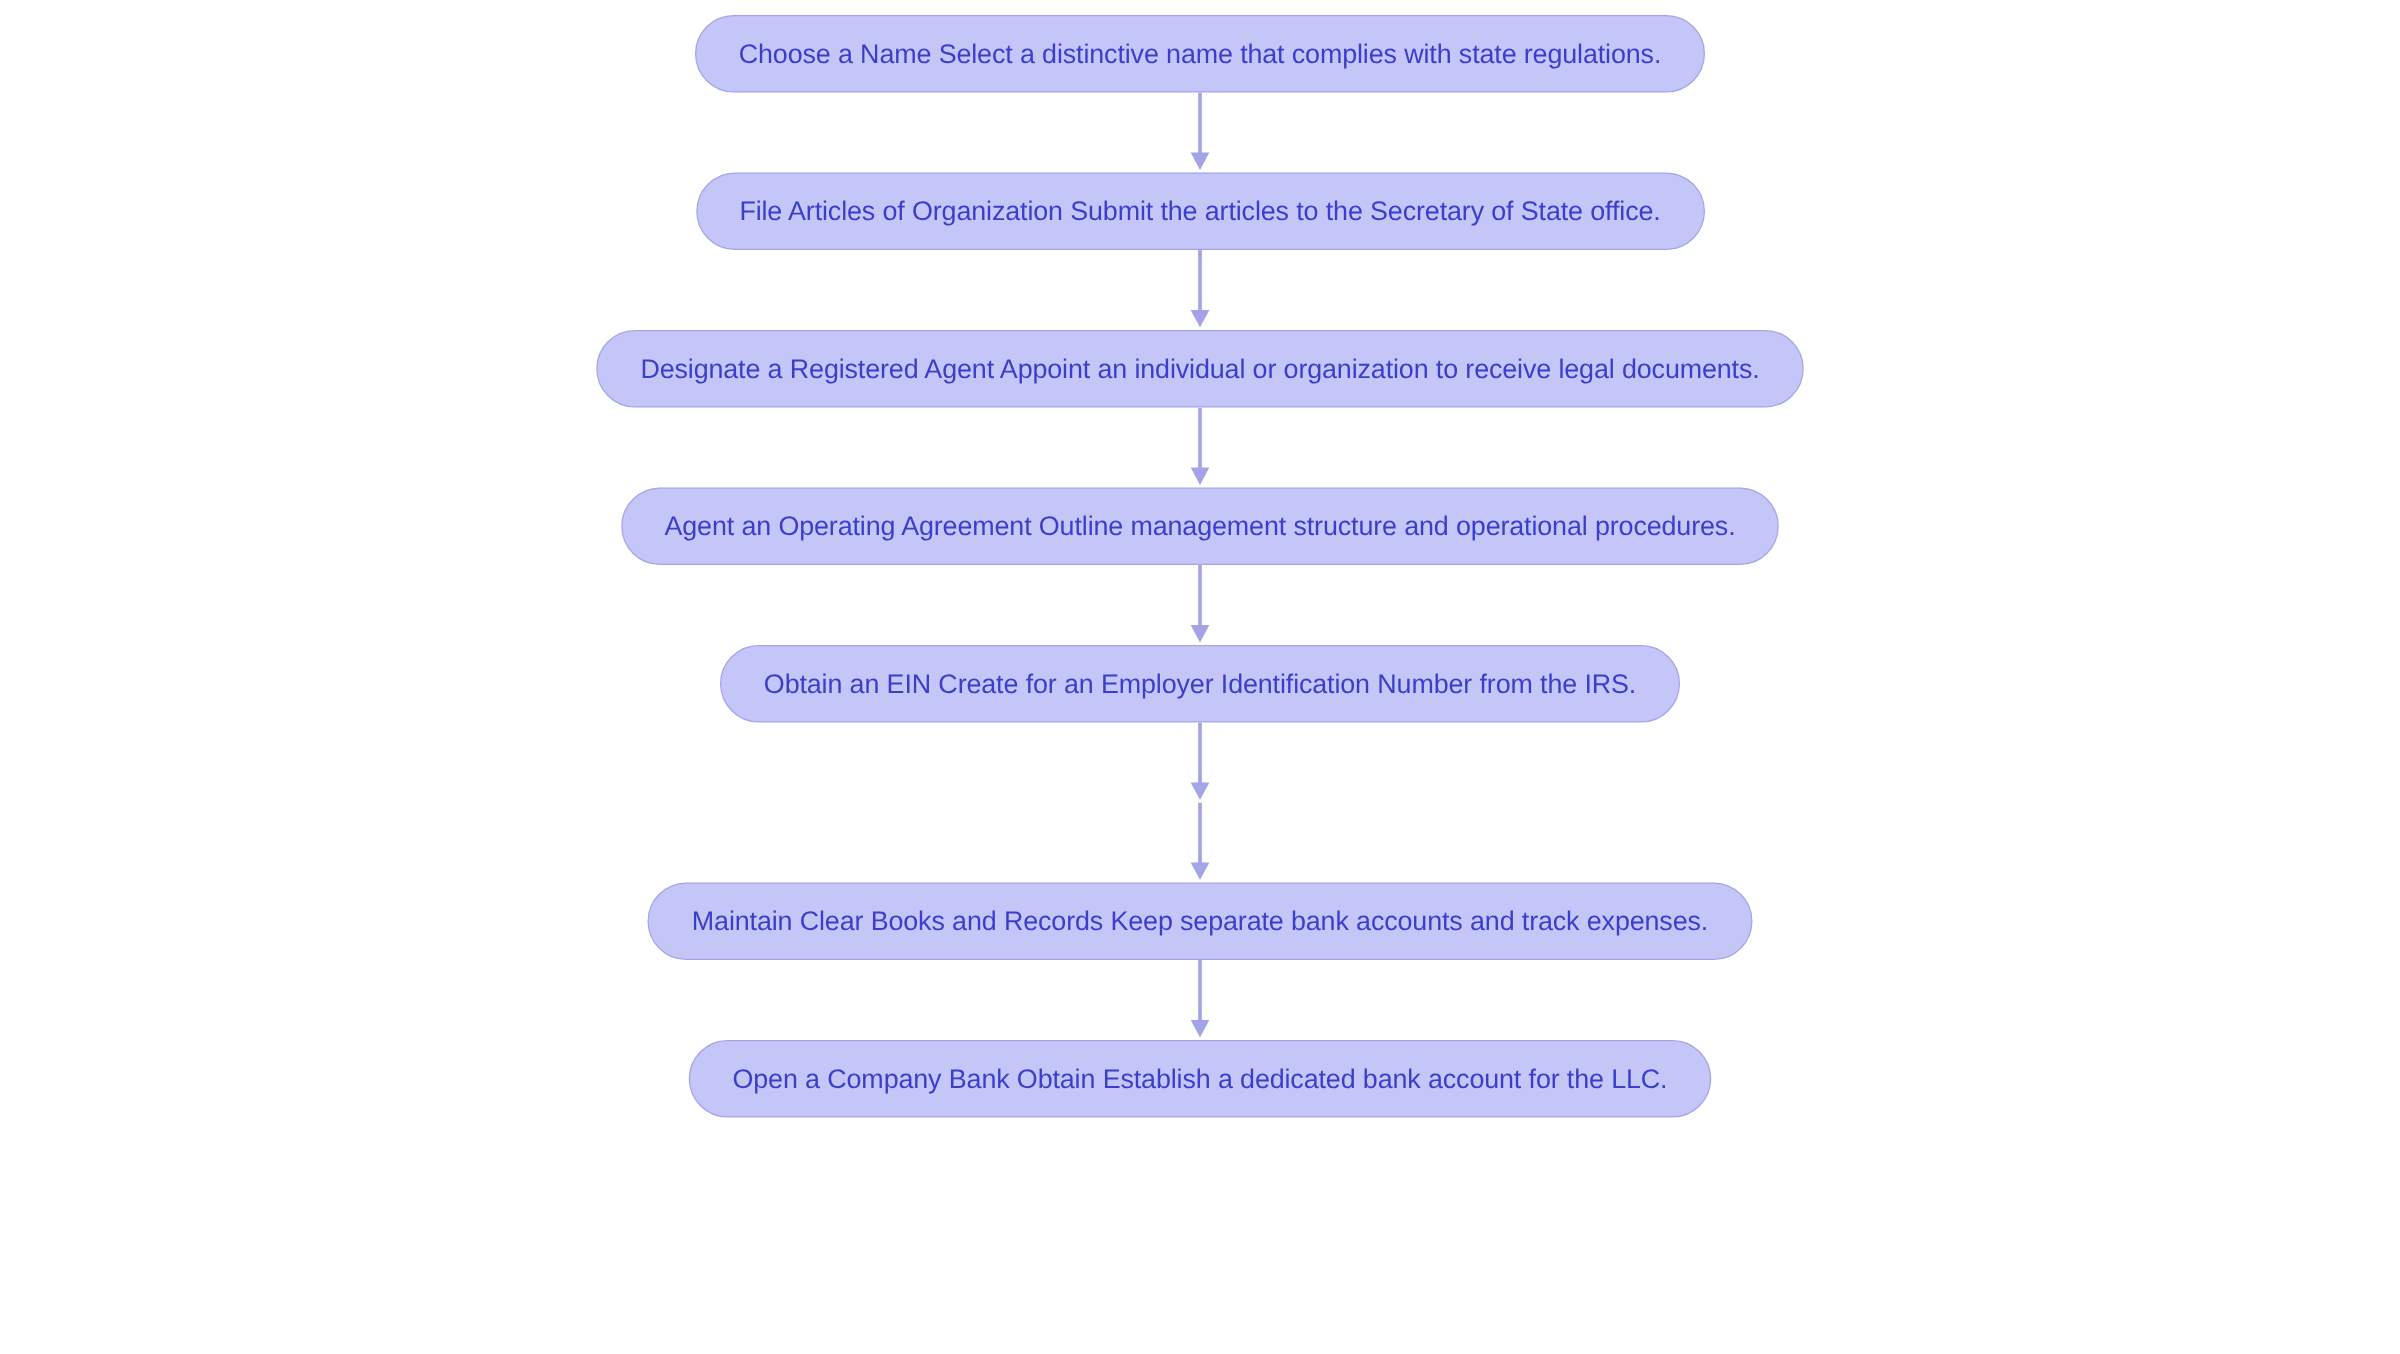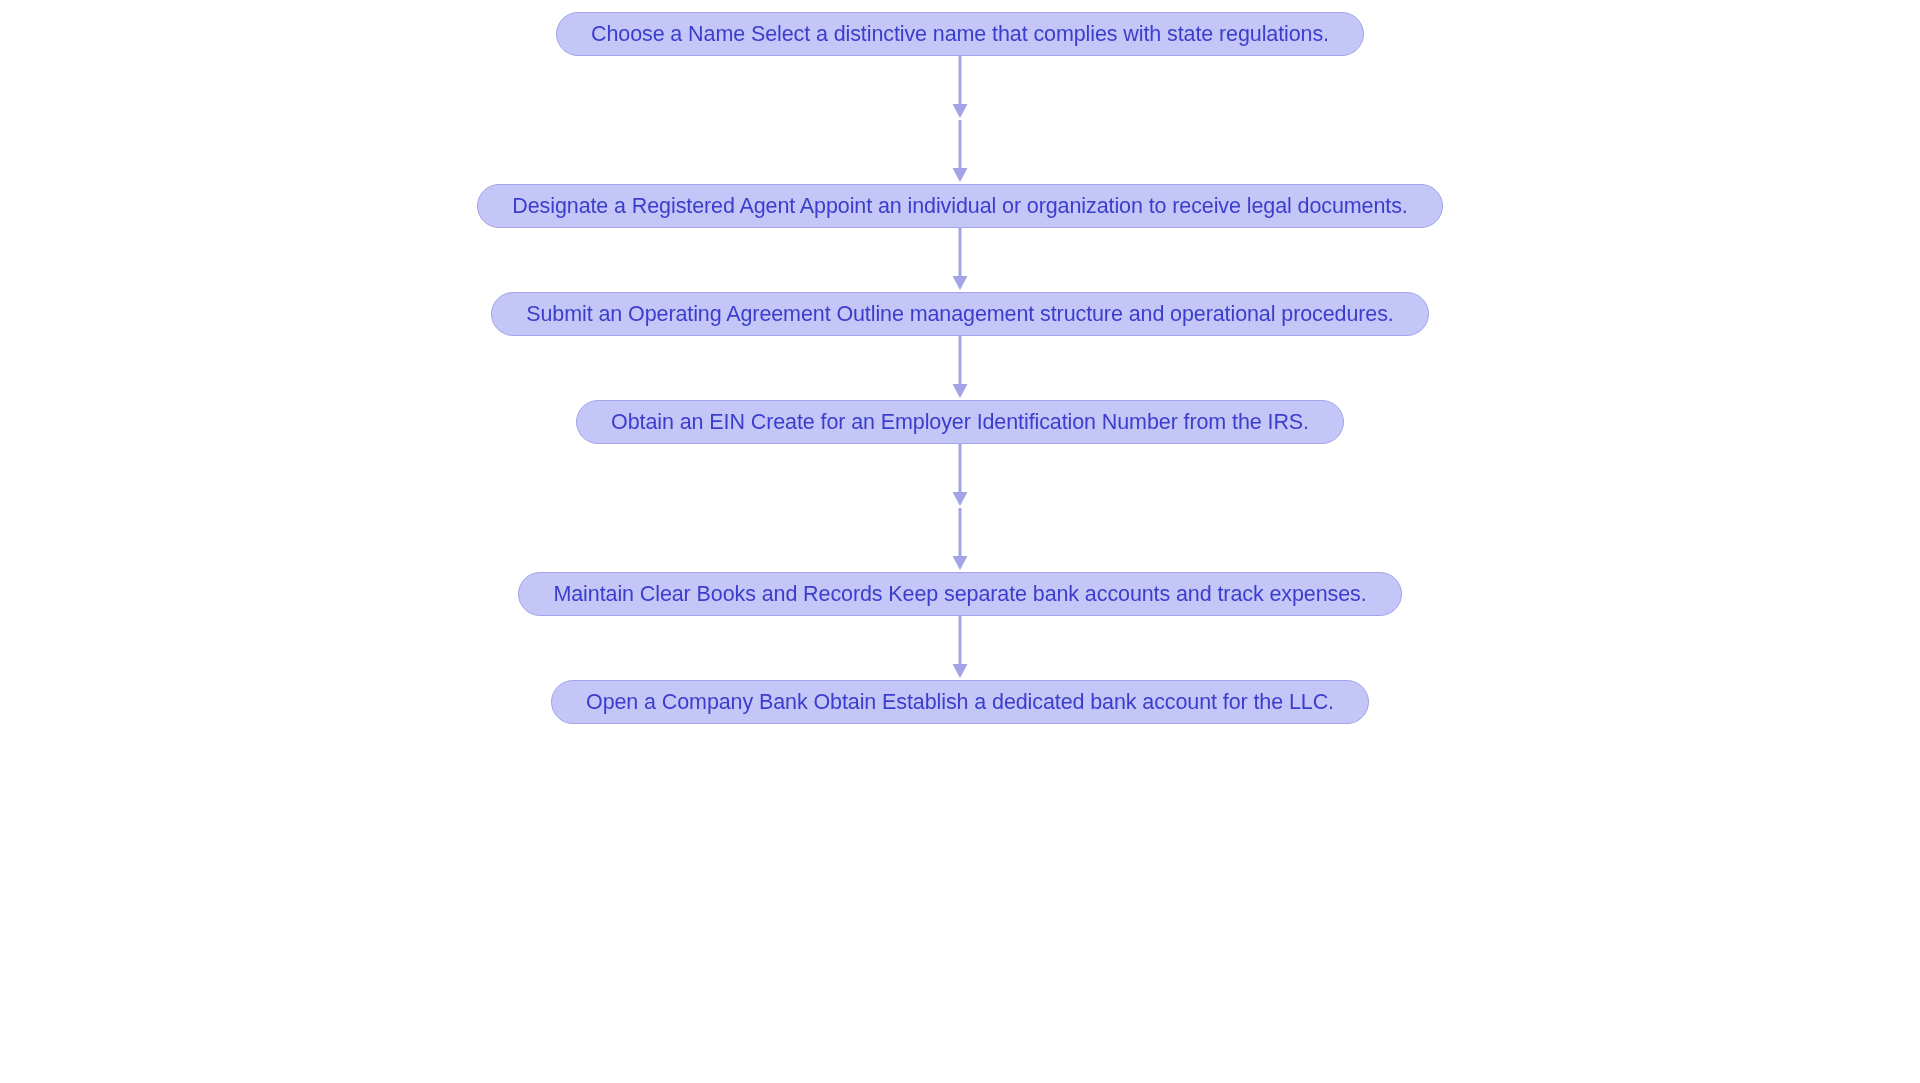--- a/index.html
+++ b/index.html
@@ -31,21 +31,21 @@
     border-radius: 60px;
     color: #3b3ecc;
     font-size: 21.5px;
     line-height: 1.25;
     letter-spacing: -0.1px;
     display: flex;
     align-items: center;
     justify-content: center;
     white-space: nowrap;
     padding: 0 34px;
-    height: 44px;
+    height: 62px;
   }
 
   .connector {
     position: relative;
     width: 22px;
     height: 64px;
     display: flex;
     justify-content: center;
   }
   .connector svg {
@@ -59,38 +59,39 @@
 
   <div class="node">Choose a Name Select a distinctive name that complies with state regulations.</div>
 
   <div class="connector">
     <svg width="22" height="64" viewBox="0 0 22 64">
       <line x1="11" y1="0" x2="11" y2="50" stroke="#a3a4e8" stroke-width="3"></line>
       <polygon points="11,62 3.5,48 18.5,48" fill="#a3a4e8"></polygon>
     </svg>
   </div>
 
+  <div class="node">File Articles of Organization Submit the articles to the Secretary of State office.</div>
 
   <div class="connector">
     <svg width="22" height="64" viewBox="0 0 22 64">
       <line x1="11" y1="0" x2="11" y2="50" stroke="#a3a4e8" stroke-width="3"></line>
       <polygon points="11,62 3.5,48 18.5,48" fill="#a3a4e8"></polygon>
     </svg>
   </div>
 
   <div class="node">Designate a Registered Agent Appoint an individual or organization to receive legal documents.</div>
 
   <div class="connector">
     <svg width="22" height="64" viewBox="0 0 22 64">
       <line x1="11" y1="0" x2="11" y2="50" stroke="#a3a4e8" stroke-width="3"></line>
       <polygon points="11,62 3.5,48 18.5,48" fill="#a3a4e8"></polygon>
     </svg>
   </div>
 
-  <div class="node">Submit an Operating Agreement Outline management structure and operational procedures.</div>
+  <div class="node">Agent an Operating Agreement Outline management structure and operational procedures.</div>
 
   <div class="connector">
     <svg width="22" height="64" viewBox="0 0 22 64">
       <line x1="11" y1="0" x2="11" y2="50" stroke="#a3a4e8" stroke-width="3"></line>
       <polygon points="11,62 3.5,48 18.5,48" fill="#a3a4e8"></polygon>
     </svg>
   </div>
 
   <div class="node">Obtain an EIN Create for an Employer Identification Number from the IRS.</div>
 

